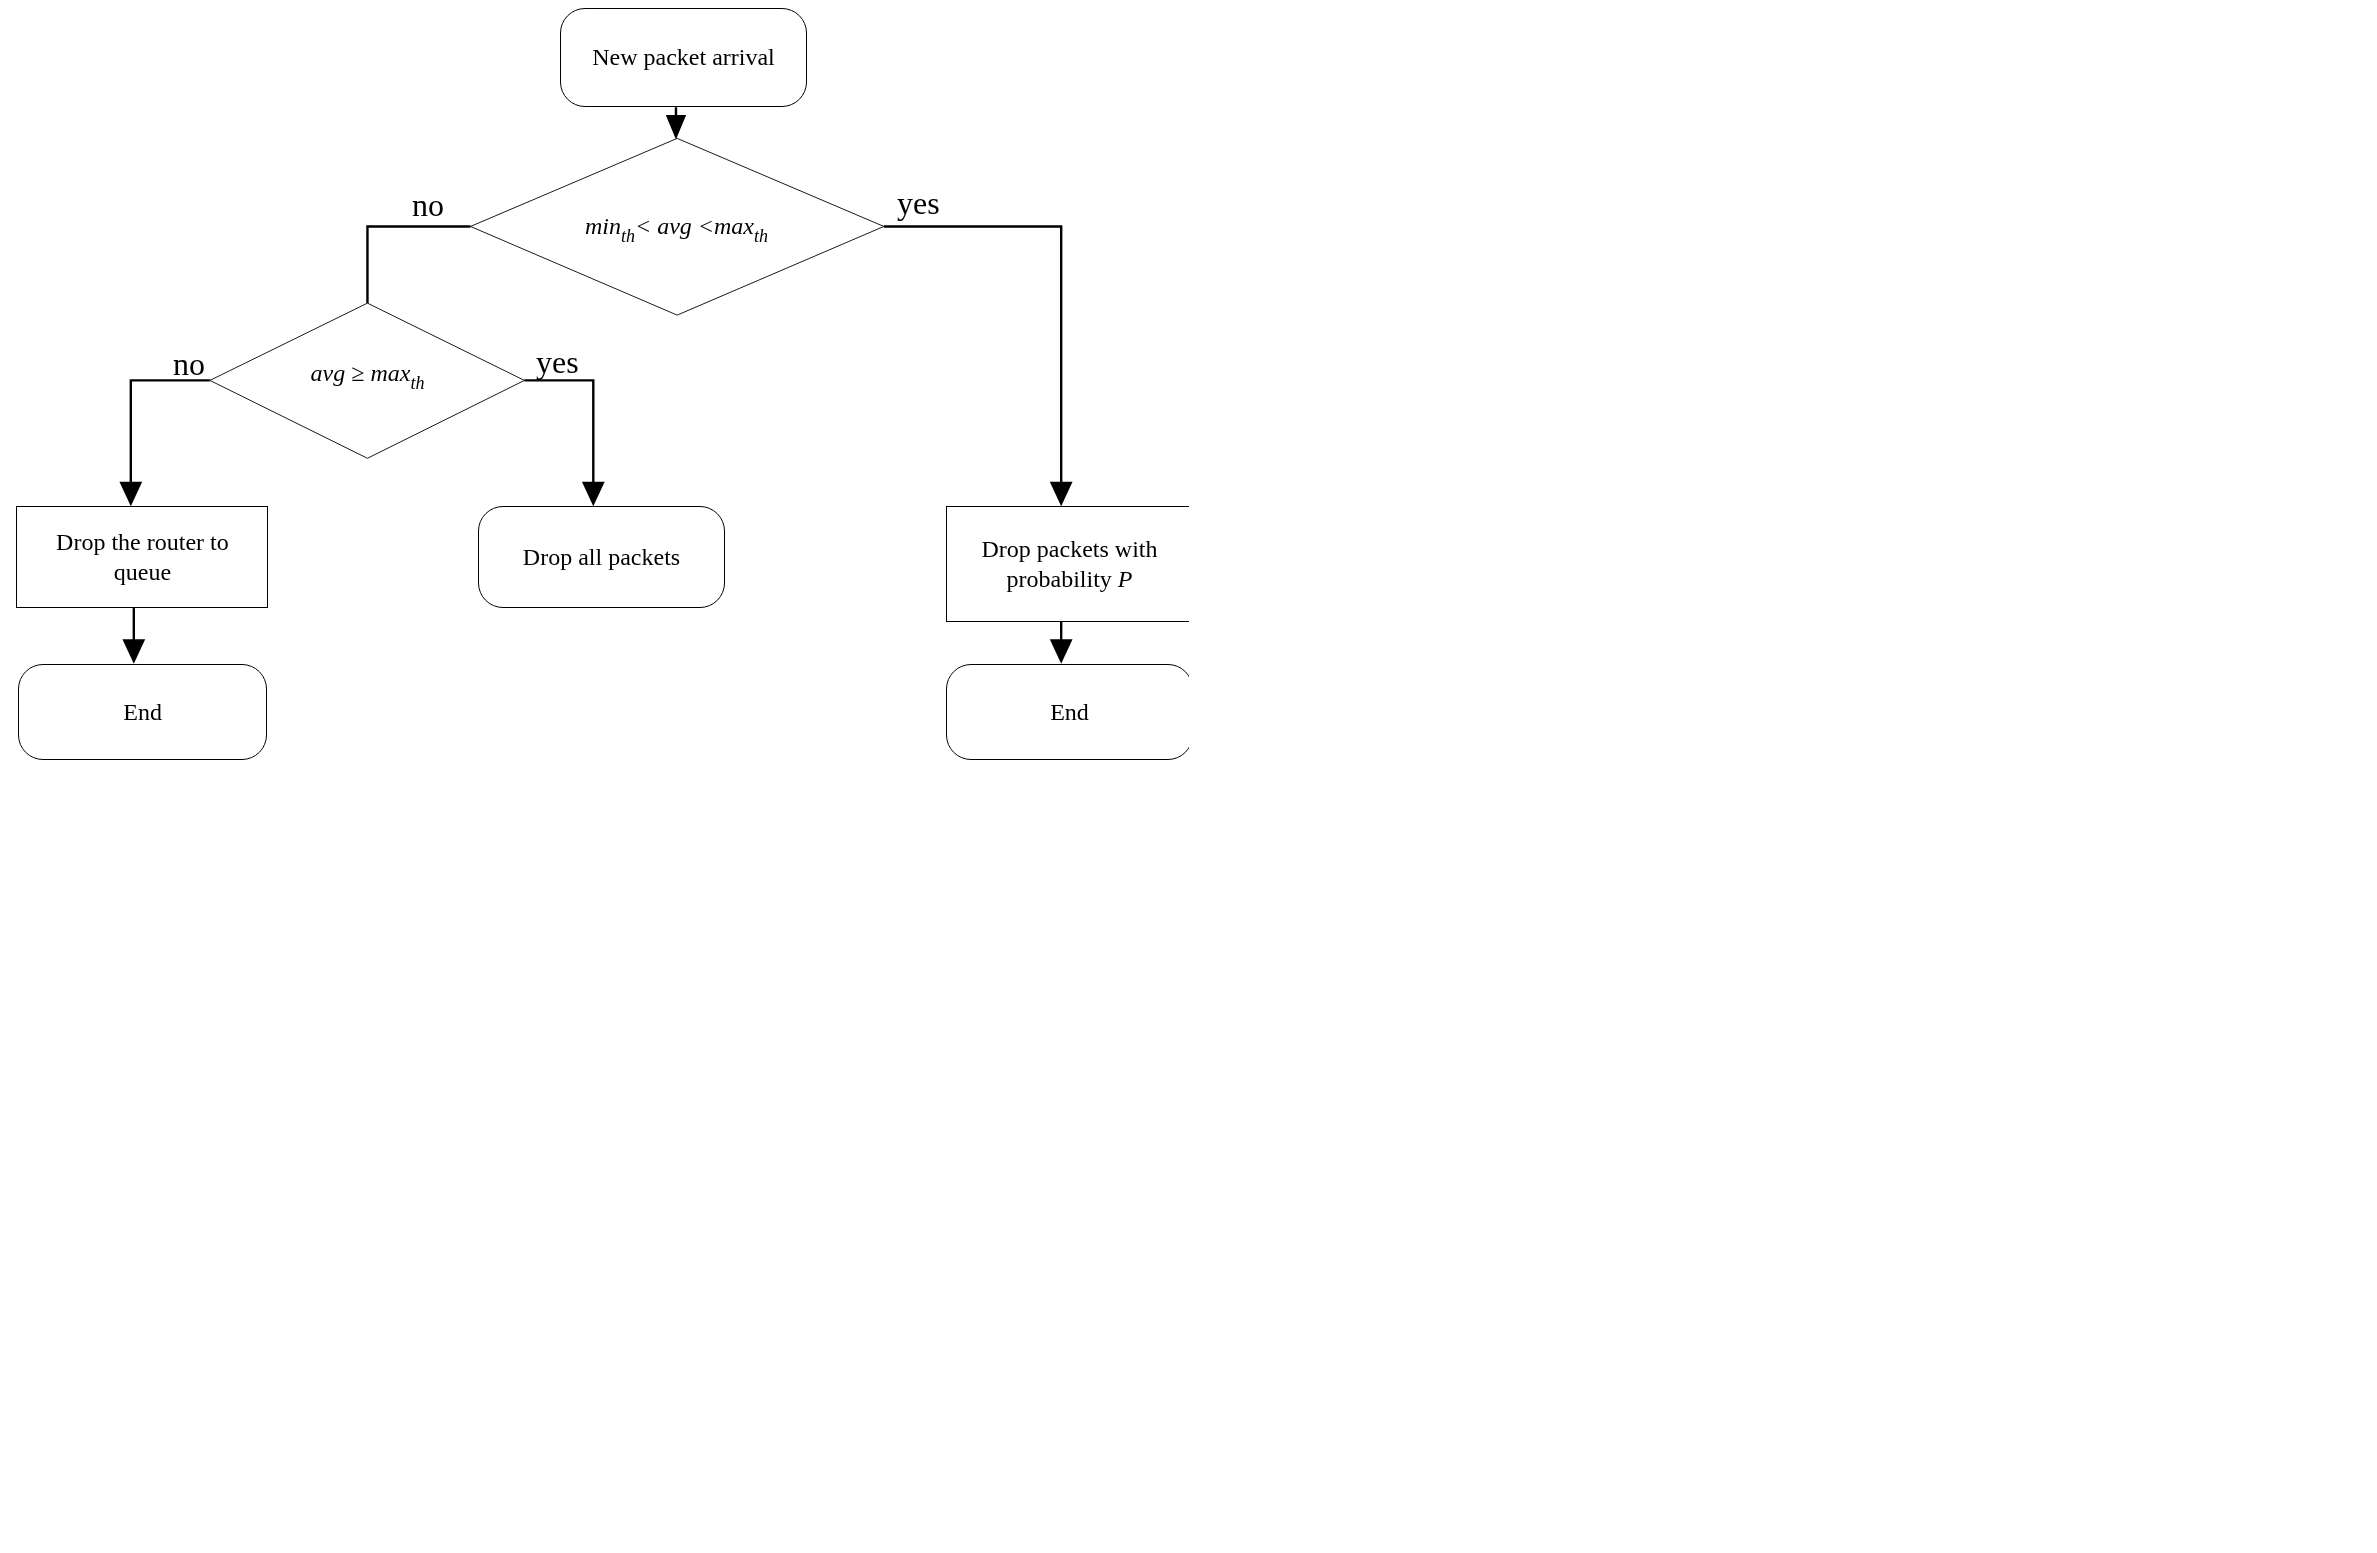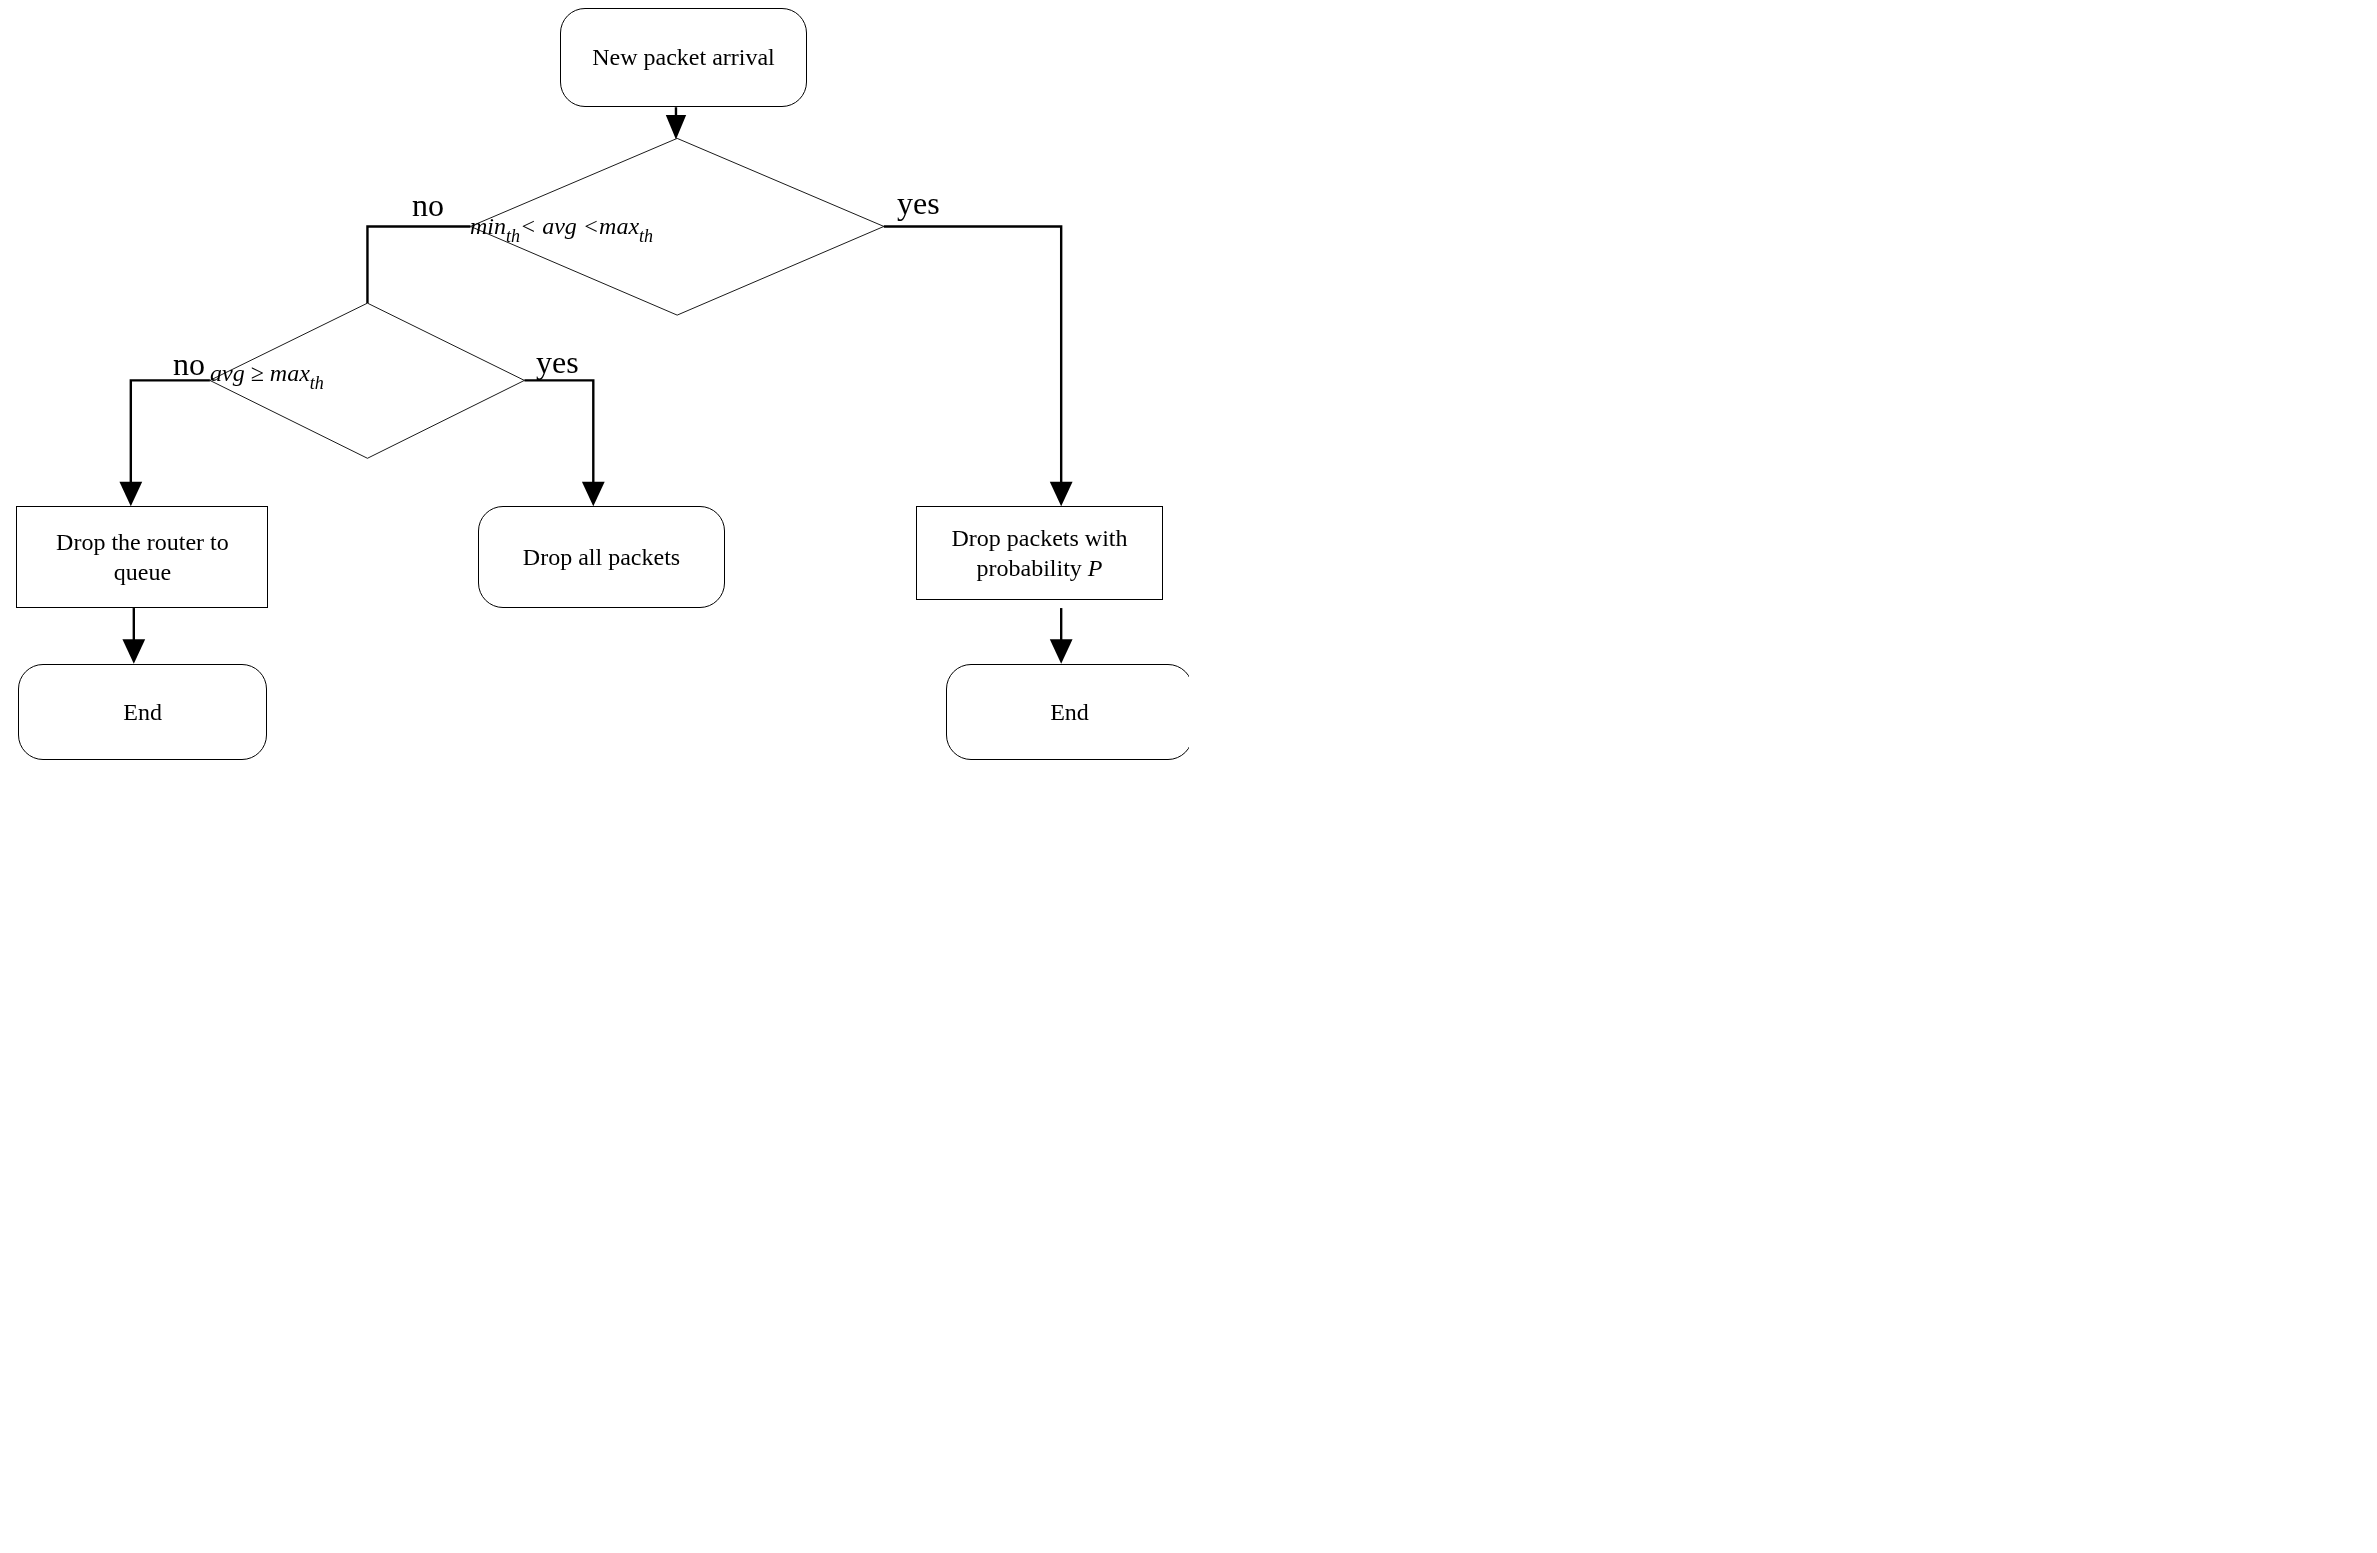--- a/index.html
+++ b/index.html
@@ -43,21 +43,21 @@
     border: 1.2px solid #000000;
   }
   .node-inner {
     padding: 0 8.4px;
   }
   .formula {
     position: absolute;
     font-size: 24px;
     font-style: italic;
     white-space: nowrap;
-    text-align: left;
+    text-align: center;
   }
   .formula sub {
     font-size: 18px;
     font-style: italic;
     vertical-align: -0.45em;
     line-height: 0;
   }
   .branch-label {
     position: absolute;
     font-size: 32px;
@@ -119,21 +119,21 @@
   <div class="branch-label" style="left:536px; top:346px;">yes</div>
 
   <div class="node rect" style="left:8.4px; top:506px; width:252px; height:102px;">
     <span class="node-inner">Drop the router to queue</span>
   </div>
 
   <div class="node rounded" style="left:470px; top:506px; width:247px; height:102px;text-align:right;">
     <span class="node-inner">Drop all packets</span>
   </div>
 
-  <div class="node rect" style="left:908px; top:506px; width:247px; height:94px;">
+  <div class="node rect" style="left:938px; top:506px; width:247px; height:116px;">
     <span class="node-inner"><span>Drop packets with probability </span><span class="var-italic">P</span></span>
   </div>
 
   <div class="node rounded" style="left:10.2px; top:664px; width:249px; height:96px;">
     <span class="node-inner">End</span>
   </div>
 
   <div class="node rounded" style="left:938px; top:664px; width:247px; height:96px;">
     <span class="node-inner">End</span>
   </div>

